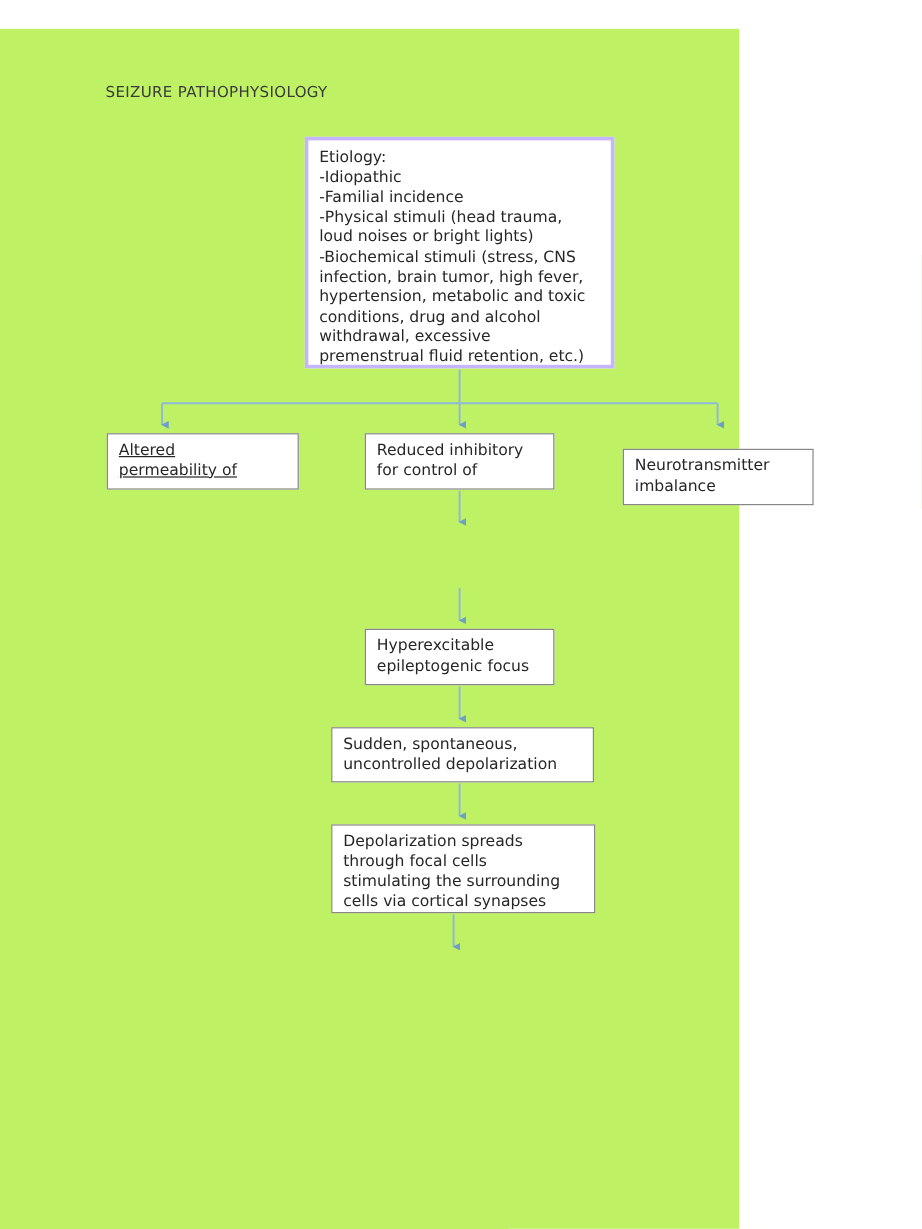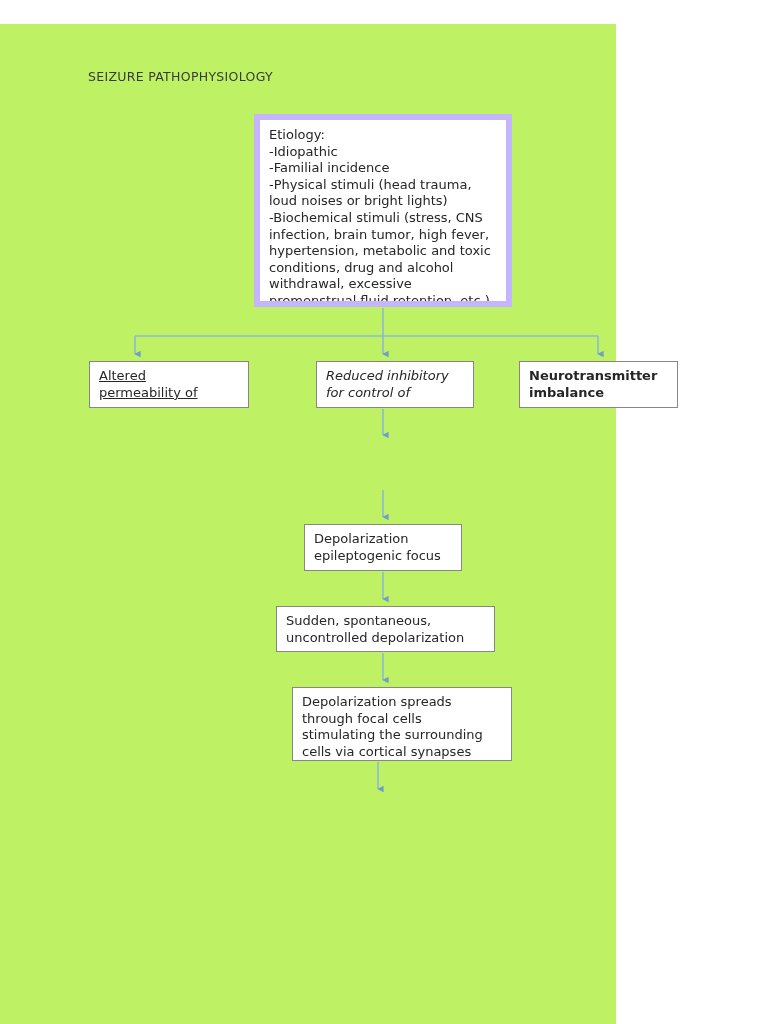--- a/index.html
+++ b/index.html
@@ -38,58 +38,56 @@
     color: #262626;
     overflow: hidden;
   }
   .node .txt {
     display: block;
     white-space: pre-line;
   }
   .node-etiology {
     left: 254px; top: 90px;
     width: 258px; height: 193px;
-    border: 6px solid #c4b5fd;
+    border: 3px solid #c4b5fd;
     padding: 7px 9px 0 9px;
   }
   .node-altered {
     left: 89px; top: 337px;
     width: 160px; height: 47px;
     padding: 6px 9px 0 9px;
     text-decoration: underline;
   }
   .node-reduced {
-    left: 316px; top: 337px;
+    left: 304px; top: 337px;
     width: 158px; height: 47px;
     padding: 6px 9px 0 9px;
-    font-style: italic;
   }
   .node-neuro {
-    left: 519px; top: 337px;
+    left: 519px; top: 350px;
     width: 159px; height: 47px;
     padding: 6px 9px 12px 9px;
-    font-weight: bold;
   }
   .node-threshold {
     left: 304px; top: 418px;
     width: 158px; height: 47px;
     padding: 6px 9px 0 9px;
   }
   .node-hyper {
     left: 304px; top: 500px;
     width: 158px; height: 47px;
     padding: 6px 9px 0 9px;
   }
   .node-sudden {
     left: 276px; top: 582px;
     width: 219px; height: 46px;
     padding: 6px 3px 0 9px;
   }
   .node-spreads {
-    left: 292px; top: 663px;
+    left: 276px; top: 663px;
     width: 220px; height: 74px;
     padding: 6px 9px 0 9px;
   }
   svg.wires {
     position: absolute;
     left: 0; top: 0;
     width: 768px; height: 1024px;
     pointer-events: none;
   }
 </style>
@@ -146,21 +144,21 @@
 for control of</span>
   </div>
 
   <div class="node node-neuro">
     <span class="txt">Neurotransmitter
 imbalance</span>
   </div>
 
 
   <div class="node node-hyper">
-    <span class="txt">Depolarization
+    <span class="txt">Hyperexcitable
 epileptogenic focus</span>
   </div>
 
   <div class="node node-sudden">
     <span class="txt">Sudden, spontaneous,
 uncontrolled depolarization</span>
   </div>
 
   <div class="node node-spreads">
     <span class="txt">Depolarization spreads

